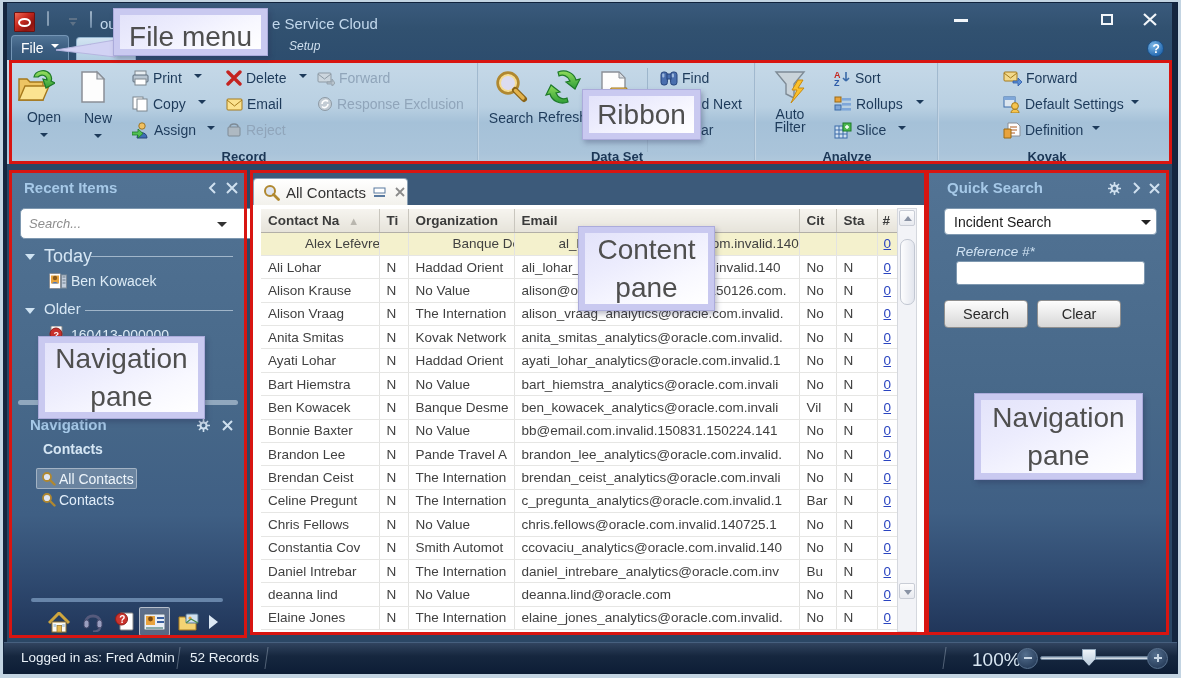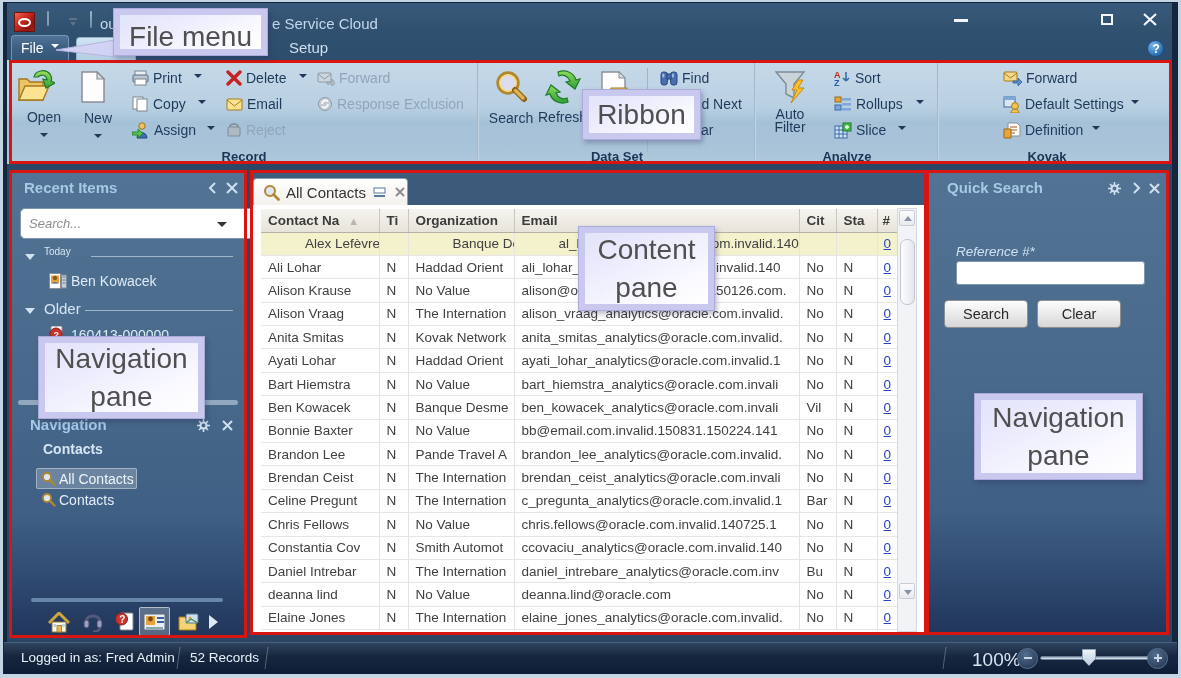--- a/index.html
+++ b/index.html
@@ -57,21 +57,21 @@
 
       <div class="abs" style="left:7px;top:32px;width:58px;height:25px;border-radius:4px 4px 0 0;background:linear-gradient(#527597,#3c5e81 50%,#345878);border:1px solid #7495b5;border-bottom:none;">
         <span class="abs" style="left:9px;top:4px;font-size:14px;color:#fff;">File</span>
         <span class="abs" style="left:39px;top:8px;width:0;height:0;border-left:4px solid transparent;border-right:4px solid transparent;border-top:4px solid #fff;"></span>
       </div>
 
       <div class="abs" style="left:72px;top:34px;width:60px;height:23px;border-radius:4px 4px 0 0;background:linear-gradient(#d2e4f2,#b2cde2);border:1px solid #92b2cc;border-bottom:none;">
         <span class="abs" style="left:12px;top:3px;font-size:14px;color:#2a4a6a;">Hom</span>
       </div>
 
-      <div class="abs" style="left:285px;top:36px;font-size:15px;color:#cfdfee;">Setup</div>
+      <div class="abs" style="left:285px;top:36px;font-size:12px;color:#cfdfee;font-style:italic;">Setup</div>
 
       <div class="abs" style="left:1143px;top:37px;width:17px;height:17px;border-radius:50%;background:radial-gradient(circle at 35% 30%,#7db8e8,#2b6fb4 70%);border:1px solid #1a4f86;">
         <span class="abs" style="left:4.5px;top:1px;font-size:12px;font-weight:bold;color:#fff;">?</span>
       </div>
     </div>
     <div id="ribbon">
 
       <div class="gsep" style="left:473px;"></div>
       <div class="gsep" style="left:750px;"></div>
       <div class="gsep" style="left:933px;"></div>
@@ -301,21 +301,21 @@
         <path d="M8 1 L3 6 L8 11" fill="none" stroke="#cfe0ef" stroke-width="2"></path>
       </svg>
       <svg class="abs" style="left:215px;top:9px;" width="12" height="12" viewBox="0 0 12 12">
         <path d="M1 1 L11 11 M11 1 L1 11" fill="none" stroke="#cfe0ef" stroke-width="2"></path>
       </svg>
       <div class="abs" style="left:9px;top:35px;width:249px;height:31px;background:#fff;border-radius:5px;border:1px solid #7e98b0;">
         <span class="abs" style="left:8px;top:7px;font-size:13px;font-style:italic;color:#8d8d8d;">Search...</span>
         <span class="abs" style="left:196px;top:13px;width:0;height:0;border-left:5px solid transparent;border-right:5px solid transparent;border-top:5px solid #333;"></span>
       </div>
       <div class="abs" style="left:14px;top:81px;width:0;height:0;border-left:5px solid transparent;border-right:5px solid transparent;border-top:6px solid #cfe3f2;"></div>
-      <div class="abs" style="left:33px;top:73px;font-size:10px;color:#d5e6f4;">Today</div>
+      <div class="abs" style="left:33px;top:73px;font-size:18px;color:#d5e6f4;">Today</div>
       <div class="abs" style="left:80px;top:83px;width:142px;height:1px;background:rgba(230,240,250,.55);"></div>
       <svg class="abs" style="left:38px;top:100px;" width="18" height="16" viewBox="0 0 18 16">
         <rect x="0.5" y="0.5" width="11" height="15" rx="1" fill="#fdfdfd" stroke="#8a8f96"></rect>
         <rect x="2" y="2.5" width="8" height="8" fill="#e8a33d"></rect>
         <circle cx="6" cy="5" r="2.2" fill="#8a5a1a"></circle>
         <path d="M3 10.5 C3.5 8.5 8.5 8.5 9 10.5 Z" fill="#4a76b8"></path>
         <rect x="12.5" y="2" width="5" height="13" fill="#c2cedc" stroke="#7d8b99"></rect>
         <path d="M13.5 4 L16.5 4 M13.5 7 L16.5 7 M13.5 10 L16.5 10" stroke="#6a7a8a" stroke-width="1"></path>
       </svg>
       <div class="abs" style="left:60px;top:100px;font-size:14px;color:#dcebf6;">Ben Kowacek</div>
@@ -600,20 +600,24 @@
       <svg class="abs" style="left:180px;top:9px;" width="13" height="13" viewBox="0 0 13 13">
         <circle cx="6.5" cy="6.5" r="3" fill="none" stroke="#cfe0ef" stroke-width="2"></circle>
         <path d="M6.5 0 L6.5 3 M6.5 10 L6.5 13 M0 6.5 L3 6.5 M10 6.5 L13 6.5 M2 2 L4 4 M9 9 L11 11 M11 2 L9 4 M4 9 L2 11" stroke="#cfe0ef" stroke-width="1.6"></path>
       </svg>
       <svg class="abs" style="left:203px;top:9px;" width="11" height="12" viewBox="0 0 11 12">
         <path d="M3 1 L8 6 L3 11" fill="none" stroke="#cfe0ef" stroke-width="2"></path>
       </svg>
       <svg class="abs" style="left:221px;top:10px;" width="11" height="11" viewBox="0 0 11 11">
         <path d="M1 1 L10 10 M10 1 L1 10" fill="none" stroke="#cfe0ef" stroke-width="2"></path>
       </svg>
+      <div class="abs" style="left:16px;top:35px;width:213px;height:27px;background:#fff;border-radius:4px;border:1px solid #7e98b0;">
+        <span class="abs" style="left:9px;top:5px;font-size:14px;color:#1a1a1a;">Incident Search</span>
+        <span class="abs" style="left:196px;top:11px;width:0;height:0;border-left:5px solid transparent;border-right:5px solid transparent;border-top:5px solid #222;"></span>
+      </div>
       <div class="abs" style="left:28px;top:71px;font-size:13.5px;font-style:italic;color:#cfe2f3;">Reference #*</div>
       <div class="abs" style="left:28px;top:88px;width:189px;height:24px;background:#fff;border-radius:3px;border:1px solid #7e98b0;"></div>
       <div class="abs btnlite" style="left:16px;top:127px;width:84px;height:28px;">
         <span>Search</span>
       </div>
       <div class="abs btnlite" style="left:109px;top:127px;width:84px;height:28px;">
         <span>Clear</span>
       </div>
     </div>
 

